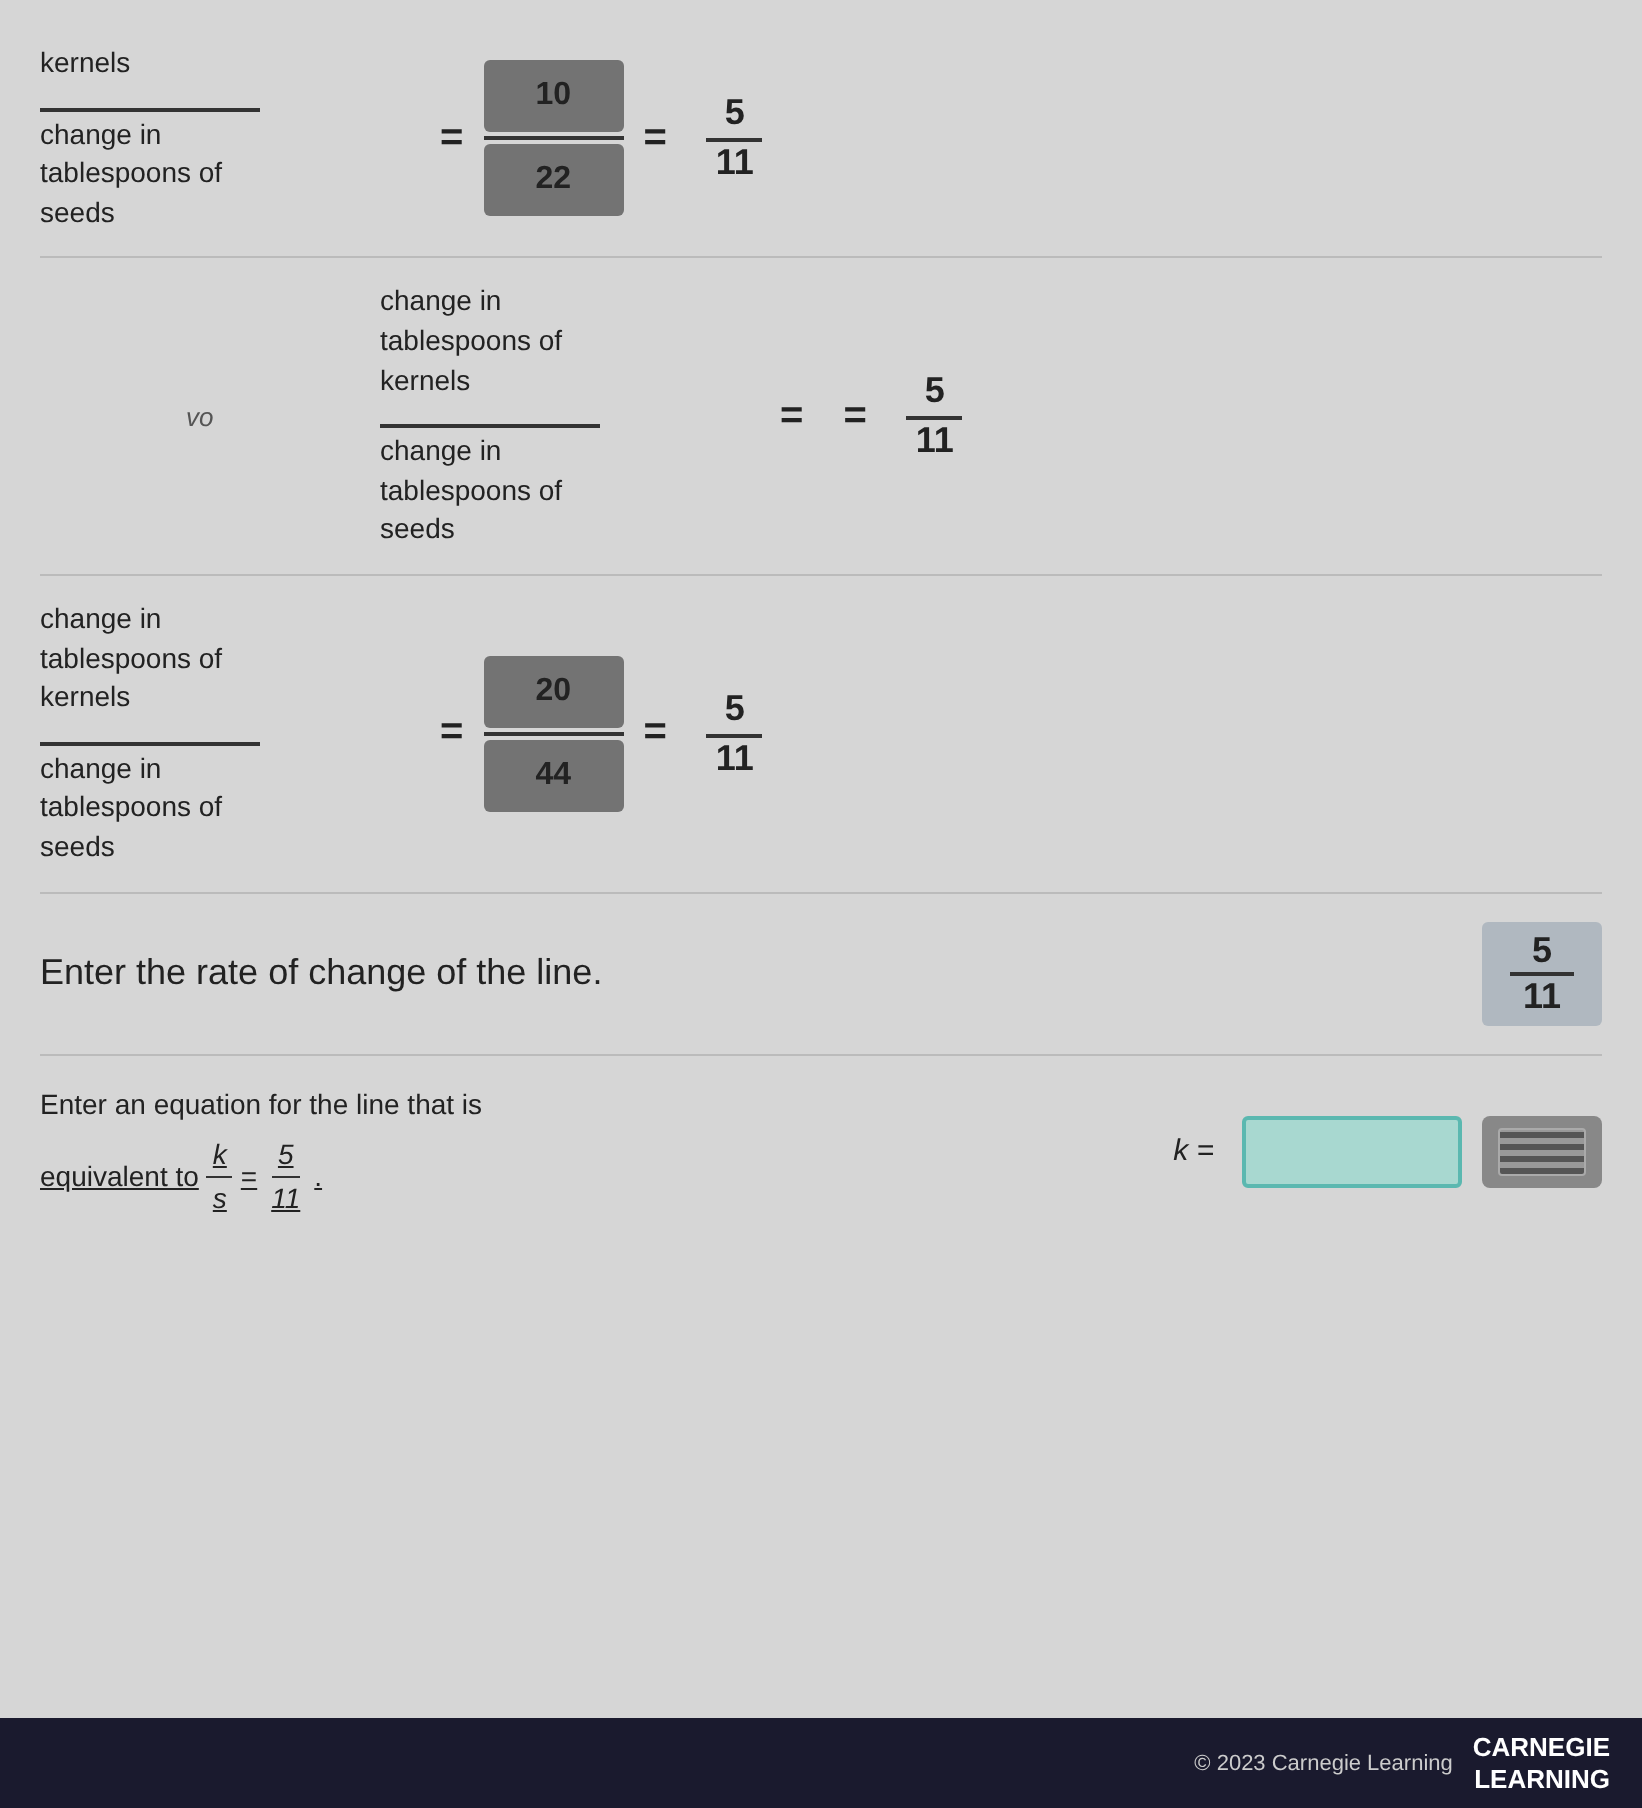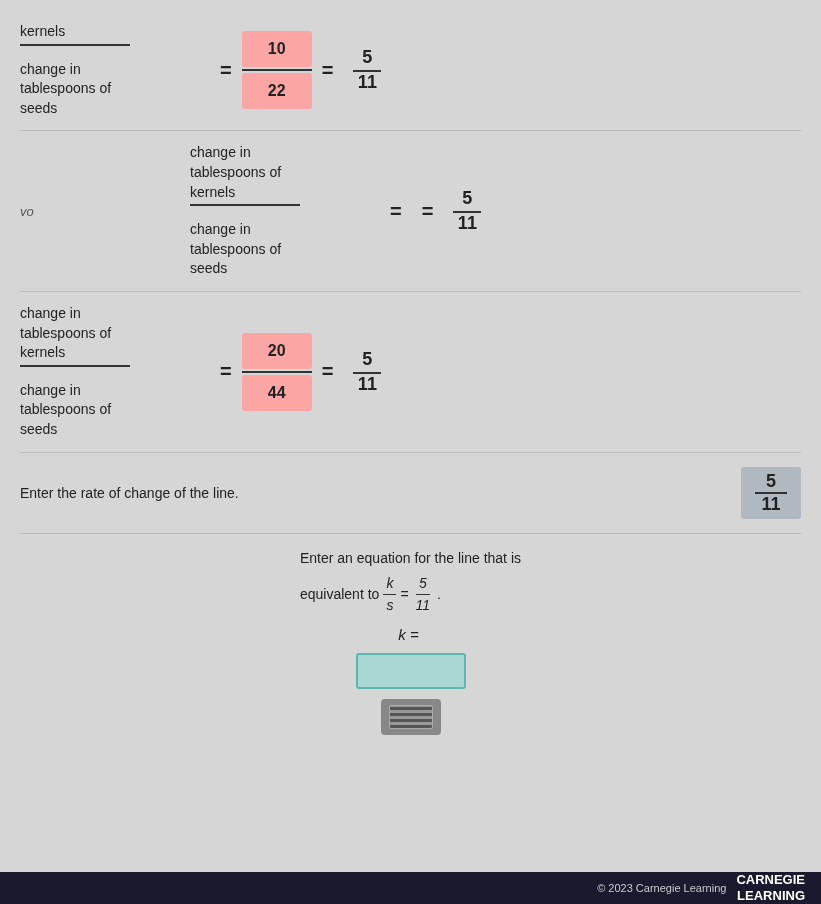--- a/index.html
+++ b/index.html
@@ -40,42 +40,42 @@
       font-size: 14px;
       color: #222;
       line-height: 1.4;
       display: flex;
       flex-direction: column;
       align-items: flex-start;
     }
 
     .fraction-label .numerator {
       border-bottom: 2px solid #333;
-      padding-bottom: 2px;
-      margin-bottom: 14px;
+      padding-bottom: 12px;
+      margin-bottom: 2px;
       display: inline-block;
       min-width: 110px;
     }
 
     .equals {
       font-size: 20px;
       font-weight: bold;
       margin: 0 10px;
       align-self: center;
     }
 
     .input-fraction {
       display: flex;
       flex-direction: column;
       align-items: center;
       gap: 2px;
     }
 
     .input-box {
-      background: #fca5a5;
+      background: #737373;
       border: none;
       border-radius: 3px;
       width: 70px;
       height: 36px;
       font-size: 16px;
       font-weight: bold;
       color: #222;
       text-align: center;
       display: flex;
       align-items: center;
@@ -115,21 +115,21 @@
     .rate-of-change-section {
       display: flex;
       flex-direction: row;
       align-items: center;
       padding: 14px 0;
       border-bottom: 1px solid #bbb;
       gap: 10px;
     }
 
     .rate-of-change-label {
-      font-size: 14px;
+      font-size: 18px;
       color: #222;
       flex: 1;
     }
 
     .fraction-display {
       display: flex;
       flex-direction: column;
       align-items: center;
       background: #b0b8c0;
       border-radius: 3px;
@@ -147,39 +147,40 @@
 
     .fraction-display .den {
       font-size: 18px;
       font-weight: bold;
       width: 100%;
       text-align: center;
     }
 
     .equation-section {
       display: flex;
-      flex-direction: column;
+      flex-direction: row;
       align-items: center;
       padding: 14px 0 8px 0;
       gap: 10px;
     }
 
     .equation-label {
       font-size: 14px;
       color: #222;
       line-height: 1.5;
       flex: 1;
     }
 
     .equation-label .eq-line {
       display: flex;
       flex-direction: row;
       align-items: center;
       gap: 4px;
       margin-top: 4px;
+      text-decoration: underline;
     }
 
     .eq-frac {
       display: inline-flex;
       flex-direction: column;
       align-items: center;
       font-size: 14px;
     }
 
     .eq-frac .top {
@@ -227,21 +228,21 @@
       );
       border-radius: 2px;
       border: 1px solid #aaa;
     }
 
     .footer {
       position: absolute;
       bottom: 0;
       left: 0;
       width: 821px;
-      height: 32px;
+      height: 45px;
       background: #1a1a2e;
       display: flex;
       align-items: center;
       justify-content: flex-end;
       padding-right: 16px;
       gap: 10px;
     }
 
     .footer-text {
       color: #ccc;
@@ -297,21 +298,21 @@
 
     <div class="equals">=</div>
 
     <div class="result-fraction">
       <div class="result-num">5</div>
       <div class="result-den">11</div>
     </div>
   </div>
 
   <div class="section">
-    <div style="display:flex;flex-direction:row;align-items:flex-end;width:170px;font-style:italic;">
+    <div style="display:flex;flex-direction:column;align-items:center;width:170px;font-style:italic;">
       <span class="vo-label">vo</span>
     </div>
 
     <div class="fraction-label">
       <div class="numerator">
         <div>change in</div>
         <div>tablespoons of</div>
         <div>kernels</div>
       </div>
       <div>change in</div>

